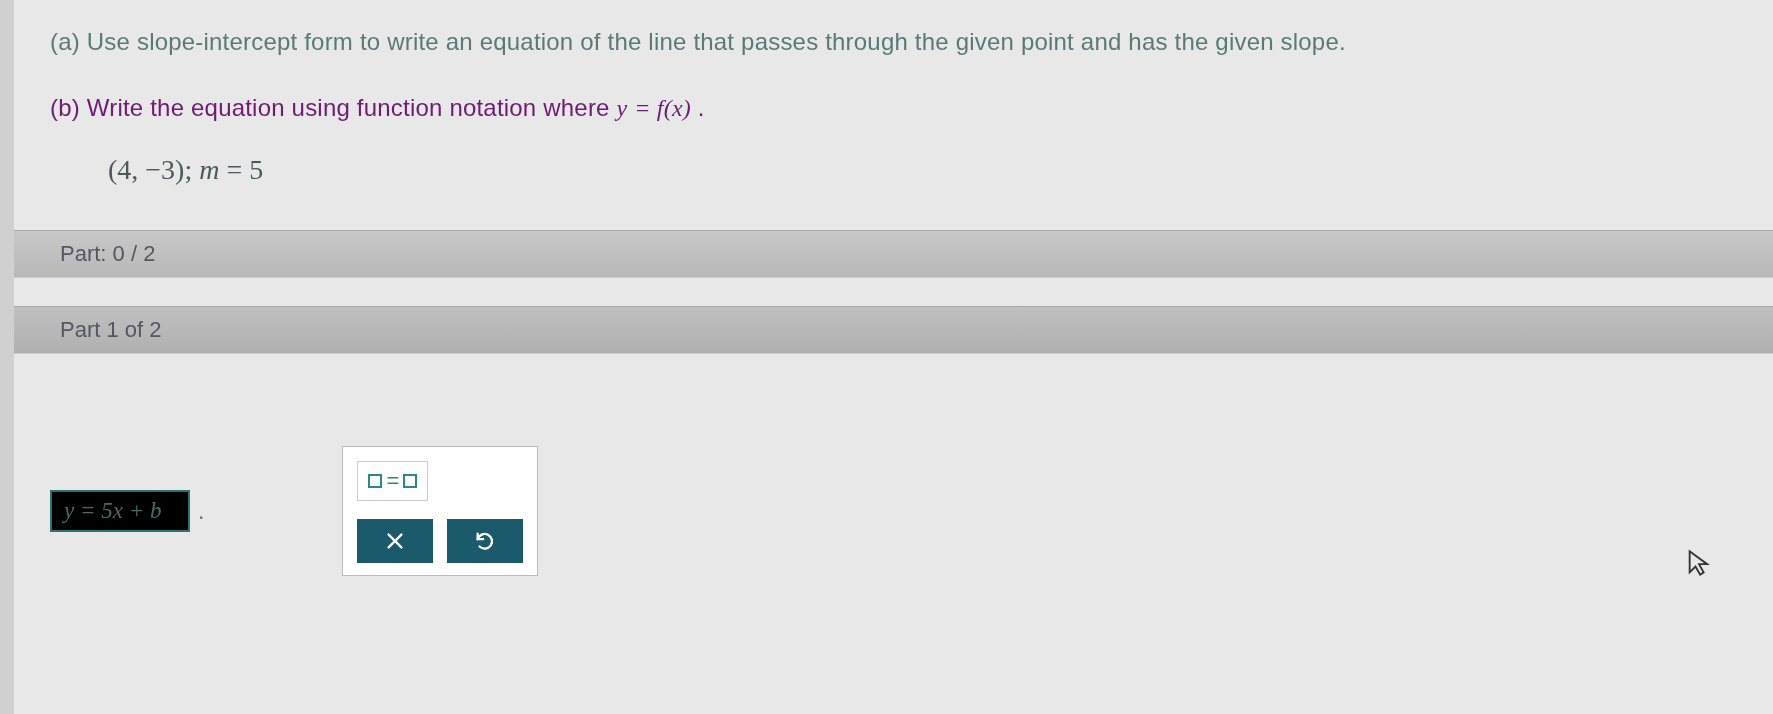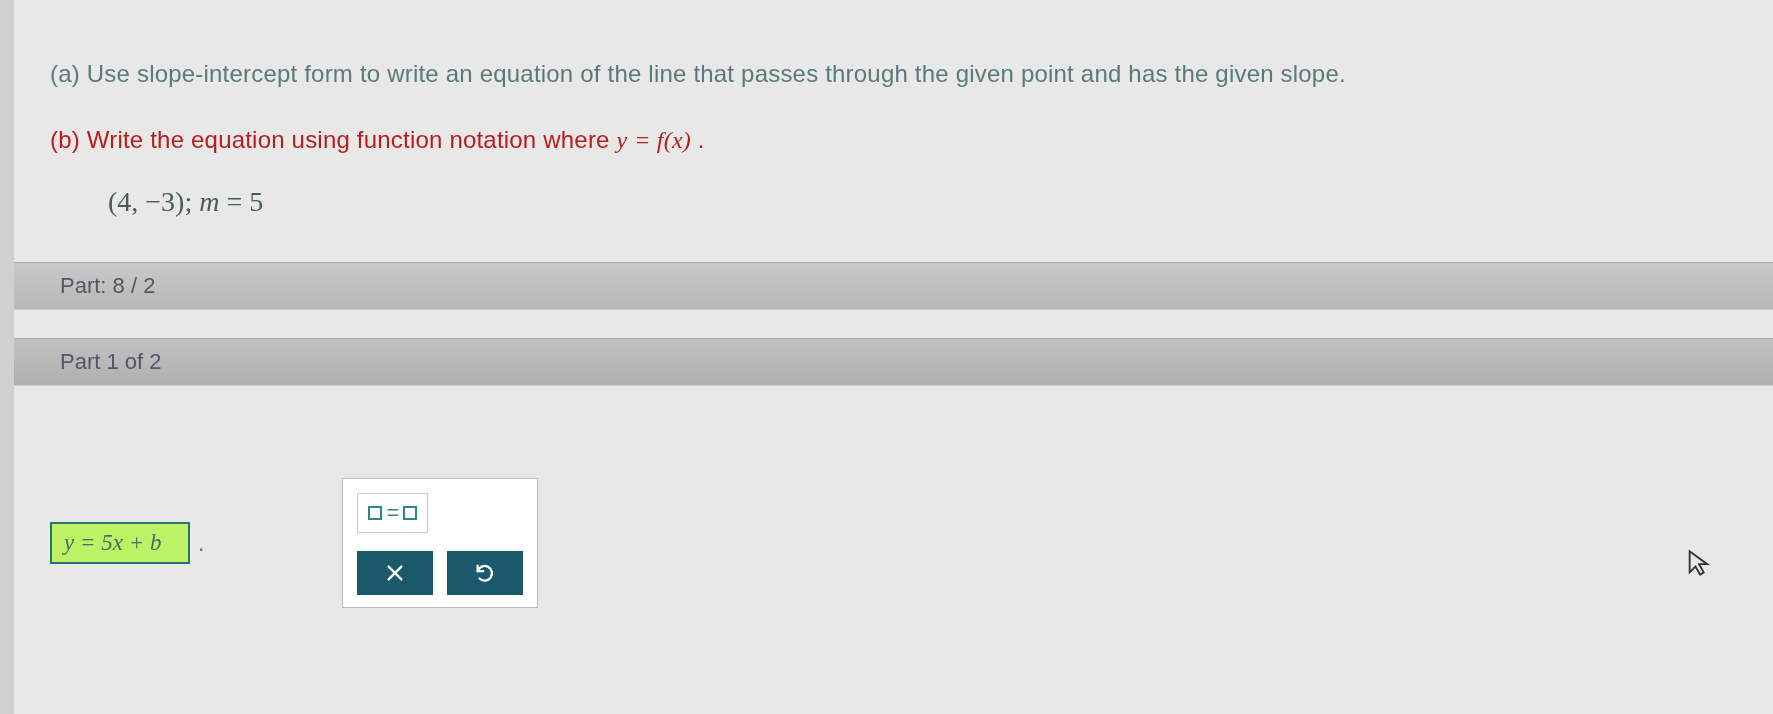--- a/index.html
+++ b/index.html
@@ -17,32 +17,32 @@
     }
     .left-bar {
       position: absolute;
       left: 0;
       top: 0;
       width: 14px;
       height: 100%;
       background: #d0d0d0;
     }
     .content {
-      padding: 60px 50px 30px 50px;
+      padding: 28px 50px 30px 50px;
       color: #4a6a6a;
     }
     .prompt-a {
       font-size: 24px;
       color: #5a7a7a;
       margin-bottom: 38px;
       letter-spacing: 0.2px;
     }
     .prompt-b {
       font-size: 24px;
-      color: #b91c1c;
+      color: #701a75;
       margin-bottom: 32px;
       letter-spacing: 0.2px;
     }
     .given-values {
       font-size: 28px;
       color: #4a5a5a;
       margin-left: 58px;
       margin-bottom: 44px;
       font-family: Liberation Serif, serif;
     }
@@ -75,21 +75,21 @@
       gap: 8px;
       margin-left: 0;
     }
     .math-input {
       border: 2px solid #2a7373;
       padding: 6px 12px;
       font-family: "Times New Roman", serif;
       font-style: italic;
       font-size: 23px;
       color: #4a6a6a;
-      background: #bef264;
+      background: #000000;
       min-width: 140px;
       display: inline-block;
     }
     .tool-panel {
       border: 1px solid #bbb;
       background: #fff;
       padding: 14px 14px 12px 14px;
       margin-left: 130px;
       display: inline-block;
       vertical-align: top;
@@ -157,21 +157,21 @@
     <span class="fx">y</span>
     <span class="fx"> = </span>
     <span class="fx">f(x)</span>
     <span>.</span>
   </p>
 
   <p class="given-values">
     <span>(4, −3)</span><span>; </span><span class="ital">m</span><span> = </span><span>5</span>
   </p>
 
-  <div class="part-bar">Part: 8 / 2</div>
+  <div class="part-bar">Part: 0 / 2</div>
 
   <div class="part-bar2">Part 1 of 2</div>
 
   <div class="answer-line">
     <span class="math-input">y = 5x + b</span>
     <span>.</span>
 
     <div class="tool-panel">
       <div class="tool-row">
         <div class="eq-tool">

